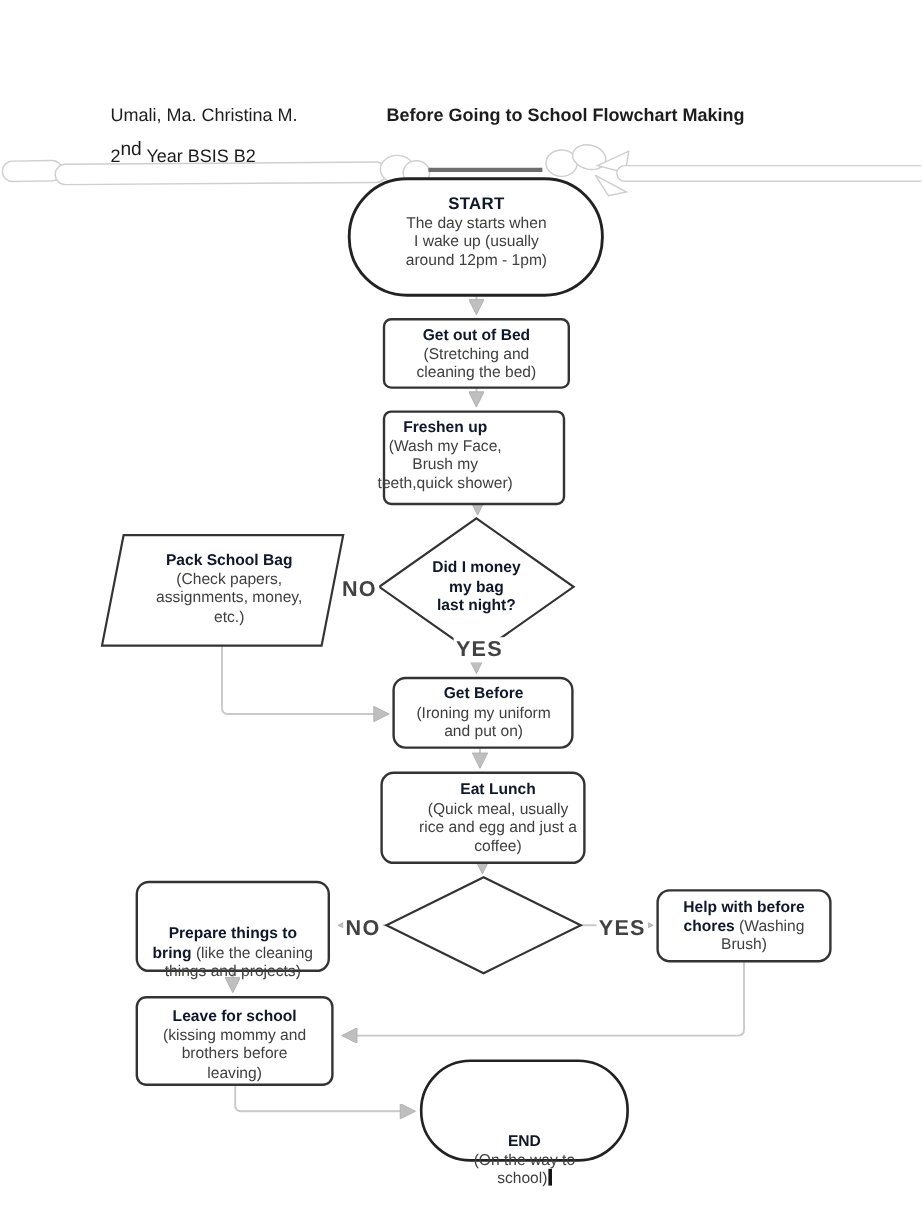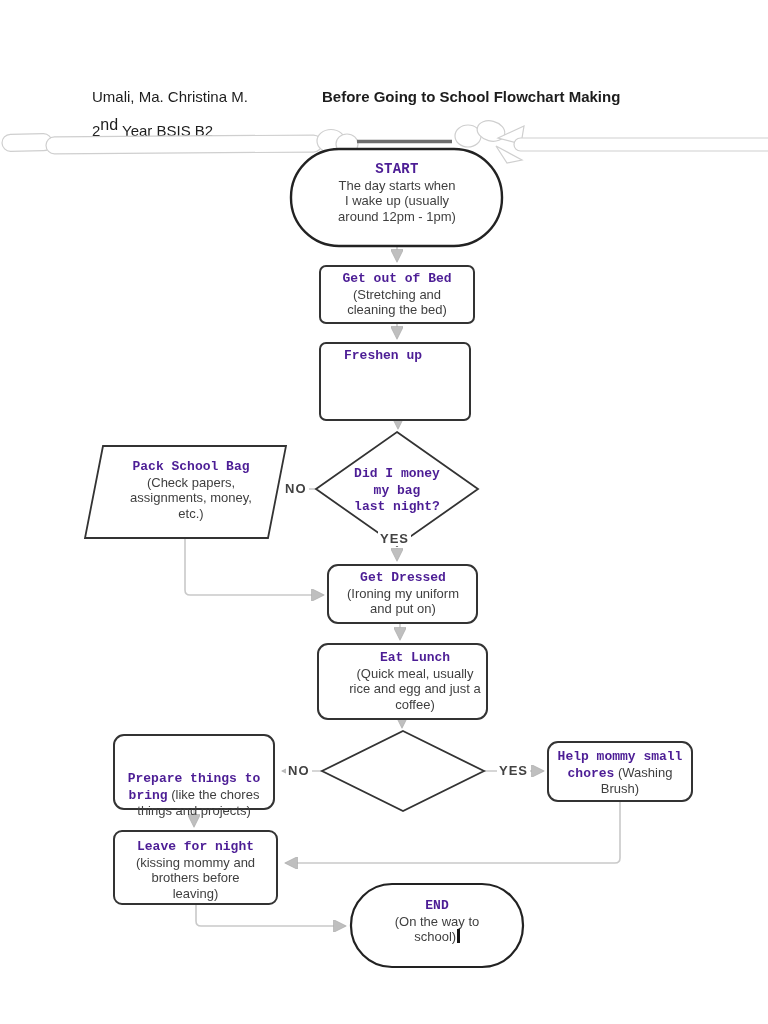--- a/index.html
+++ b/index.html
@@ -4,24 +4,24 @@
 <style>
   html,body{margin:0;padding:0;background:#fff;}
   .page{position:relative;width:768px;height:1024px;background:#ffffff;overflow:hidden;
         font-family:"Liberation Sans",sans-serif;}
   .hdr{position:absolute;font-size:15px;color:#1d1d1d;white-space:nowrap;}
   .hdr.bold{font-weight:bold;}
   .hdr sup{font-size:16px;}
   svg{position:absolute;left:0;top:0;}
   .node-text{position:absolute;text-align:center;color:#3f3f3f;
              font-size:13px;line-height:1.2;white-space:pre-line;}
-  .node-text .t{font-weight:bold;color:#4c1d95;font-family:Liberation Mono, monospace;}
+  .node-text .t{font-weight:bold;color:#0f172a;}
   .node-text.block .t{display:block;}
   .node-text.big .t{font-size:14px;letter-spacing:.3px;}
-  .lbl{position:absolute;font-weight:bold;font-size:13px;color:#424242;
+  .lbl{position:absolute;font-weight:bold;font-size:18px;color:#424242;
        background:#fff;padding:0 2px;letter-spacing:1px;}
   .cursor{display:inline-block;width:2.5px;height:14px;background:#151515;
           vertical-align:-2px;margin-left:1px;}
 </style>
 </head>
 <body>
 
 <div class="page">
 
   <div class="hdr" style="left:92px;top:88px">Umali, Ma. Christina M.</div>
@@ -80,51 +80,53 @@
     </g>
   </svg>
 
   <div class="node-text block big" style="left:311px;top:161px;width:172px"><span class="t">START</span><span>The day starts when
 I wake up (usually
 around 12pm - 1pm)</span></div>
 
   <div class="node-text block" style="left:322px;top:271px;width:150px"><span class="t">Get out of Bed</span><span>(Stretching and
 cleaning the bed)</span></div>
 
-  <div class="node-text block" style="left:317px;top:348px;width:132px"><span class="t">Freshen up</span></div>
+  <div class="node-text block" style="left:305px;top:348px;width:132px"><span class="t">Freshen up</span><span>(Wash my Face,
+Brush my
+teeth,quick shower)</span></div>
 
   <div class="node-text block" style="left:100px;top:459px;width:182px"><span class="t">Pack School Bag</span><span>(Check papers,
 assignments, money,
 etc.)</span></div>
 
   <div class="node-text" style="left:337px;top:465px;width:120px"><span class="t">Did I money
 my bag
 last night?</span></div>
 
-  <div class="node-text block" style="left:330px;top:570px;width:146px"><span class="t">Get Dressed</span><span>(Ironing my uniform
+  <div class="node-text block" style="left:330px;top:570px;width:146px"><span class="t">Get Before</span><span>(Ironing my uniform
 and put on)</span></div>
 
   <div class="node-text block" style="left:332px;top:650px;width:166px"><span class="t">Eat Lunch</span><span>(Quick meal, usually
 rice and egg and just a
 coffee)</span></div>
 
 
   <div class="node-text" style="left:118px;top:770px;width:152px"><span class="t">Prepare things to
-bring</span><span> (like the chores
+bring</span><span> (like the cleaning
 things and projects)</span></div>
 
-  <div class="node-text" style="left:552px;top:748px;width:136px"><span class="t">Help mommy small
+  <div class="node-text" style="left:552px;top:748px;width:136px"><span class="t">Help with before
 chores</span><span> (Washing
 Brush)</span></div>
 
-  <div class="node-text block" style="left:118px;top:839px;width:155px"><span class="t">Leave for night</span><span>(kissing mommy and
+  <div class="node-text block" style="left:118px;top:839px;width:155px"><span class="t">Leave for school</span><span>(kissing mommy and
 brothers before
 leaving)</span></div>
 
-  <div class="node-text block" style="left:361px;top:898px;width:152px"><span class="t">END</span><span>(On the way to
+  <div class="node-text block" style="left:361px;top:943px;width:152px"><span class="t">END</span><span>(On the way to
 school)</span><span class="cursor"></span></div>
 
   <div class="lbl" style="left:283px;top:481px">NO</div>
   <div class="lbl" style="left:378px;top:531px">YES</div>
   <div class="lbl" style="left:286px;top:763px">NO</div>
   <div class="lbl" style="left:497px;top:763px">YES</div>
 
 </div>
 
 </body></html>

